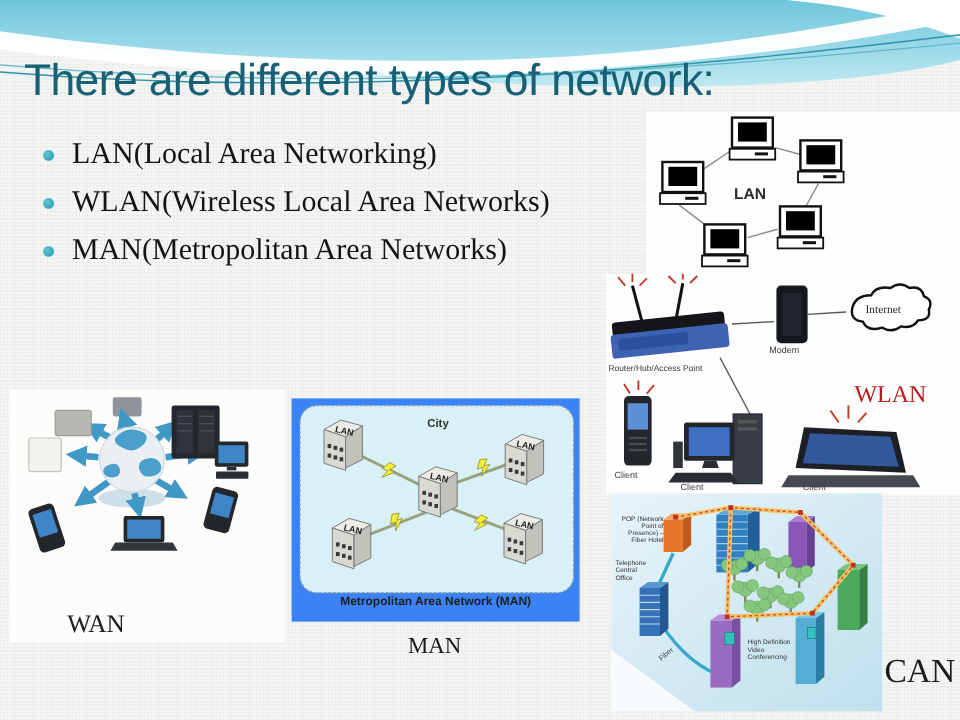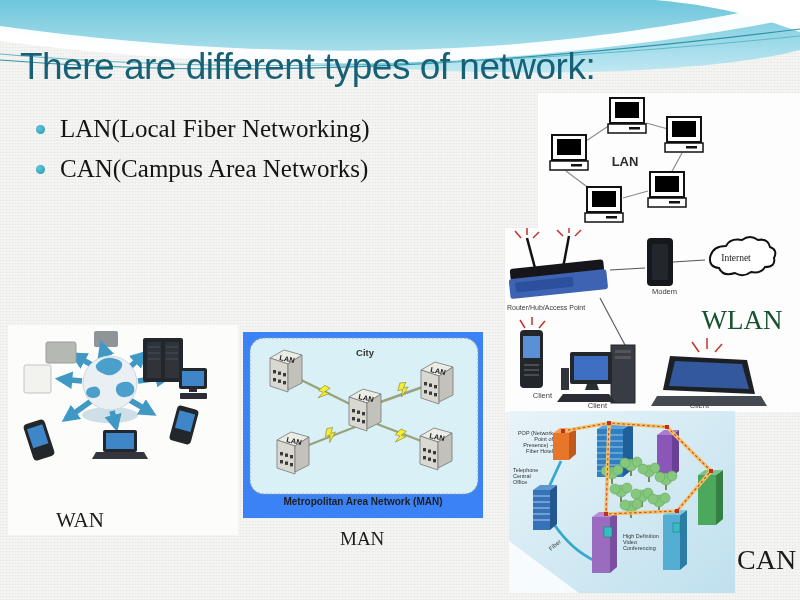--- a/index.html
+++ b/index.html
@@ -20,25 +20,25 @@
   .fig-lan{left:538px;top:93px;width:262px;height:145px;background:#fdfdfd;}
   .fig-wlan{left:505px;top:228px;width:295px;height:184px;background:#fdfdfd;}
   .fig-wan{left:8px;top:325px;width:230px;height:210px;background:#fcfcfb;}
   .fig-man{left:243px;top:332px;width:240px;height:186px;background:#3b82f6;}
   .fig-can{left:509px;top:411px;width:226px;height:182px;}
   figure svg{position:absolute;left:0;top:0;}
   .lbl{position:absolute;line-height:1.1;color:#333;z-index:2;}
   .caption{position:absolute;font-family:"Liberation Serif",serif;color:#1b1b1b;z-index:2;white-space:nowrap;}
   .cap-man{left:340px;top:528px;font-size:19px;}
   .cap-can{left:737px;top:544px;font-size:28px;}
-  .wlan-title{left:192px;top:78px;width:90px;text-align:center;
-      font-family:"Liberation Serif",serif;font-size:27px;color:#14532d;}
+  .wlan-title{left:192px;top:90px;width:90px;text-align:center;
+      font-family:"Liberation Serif",serif;font-size:20px;color:#b91c1c;}
   .router-lbl{left:2px;top:76px;width:115px;font-size:7px;color:#3a3a3a;}
-  .modem-lbl{left:136px;top:60px;width:36px;text-align:right;font-size:7.5px;color:#3a3a3a;}
-  .client-lbl{width:40px;text-align:right;font-size:7.5px;color:#444;}
+  .modem-lbl{left:136px;top:60px;width:36px;text-align:left;font-size:7.5px;color:#3a3a3a;}
+  .client-lbl{width:40px;text-align:left;font-size:7.5px;color:#444;}
   .man-footer{left:0;top:164px;width:100%;text-align:center;font-size:10px;font-weight:bold;color:#1f1f1f;}
   .can-lbl{font-size:5.5px;color:#333;}
   .pop-lbl{left:2px;top:19px;width:42px;text-align:right;}
   .telco-lbl{left:4px;top:56px;width:32px;}
   .hd-lbl{left:114px;top:122px;width:36px;}
 </style>
 </head>
 <body>
 
 <div class="slide">
@@ -55,25 +55,29 @@
     <path d="M0,26 C170,50 340,56 490,46 C620,37 712,18 800,2 L800,17 C710,35 600,51 460,60 C310,68 140,60 0,41 Z" fill="#ffffff" opacity="0.96"></path>
     <path d="M0,60 C220,78 470,70 800,29" stroke="#2f93a8" stroke-width="1.2" fill="none"></path>
     <path d="M0,54 C230,74 480,68 800,36" stroke="#5fb8c9" stroke-width="1" fill="none"></path>
   </svg>
 
   <div class="title">There are different types of network:</div>
 
   <ul class="bullets">
     <li>
         <span class="dot"></span>
-        <span>LAN(Local Fiber Networking)</span>
+        <span>LAN(Local Area Networking)</span>
       </li>
     <li>
         <span class="dot"></span>
-        <span>CAN(Campus Area Networks)</span>
+        <span>WLAN(Wireless Local Area Networks)</span>
+      </li>
+    <li>
+        <span class="dot"></span>
+        <span>MAN(Metropolitan Area Networks)</span>
       </li>
   </ul>
 
   <figure class="fig-lan">
     <svg viewBox="0 0 262 145" width="262" height="145">
       <g stroke="#8c8c8c" stroke-width="1.2">
         <line x1="45" y1="50" x2="72" y2="32"></line>
           <line x1="108" y1="30" x2="130" y2="36"></line>
         <line x1="28" y1="78" x2="52" y2="96"></line>
           <line x1="85" y1="105" x2="110" y2="98"></line>

